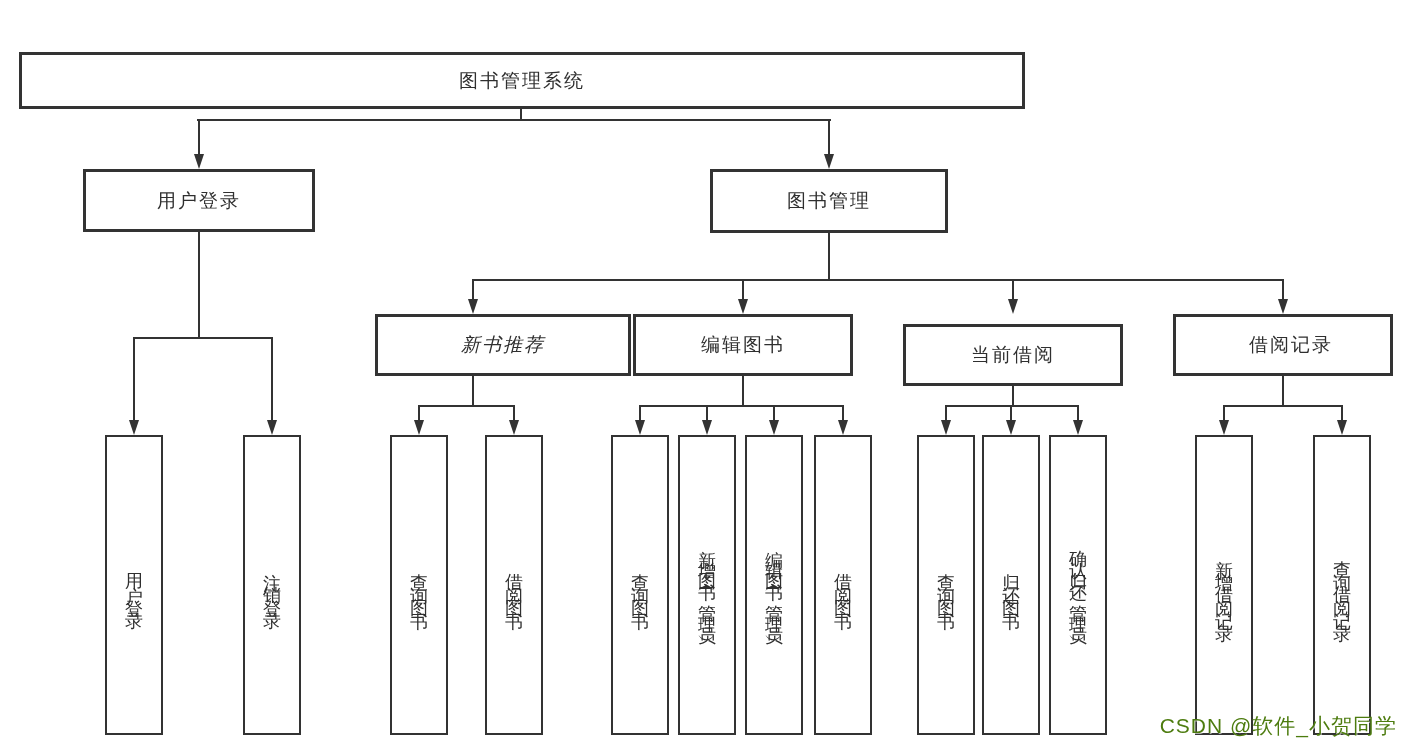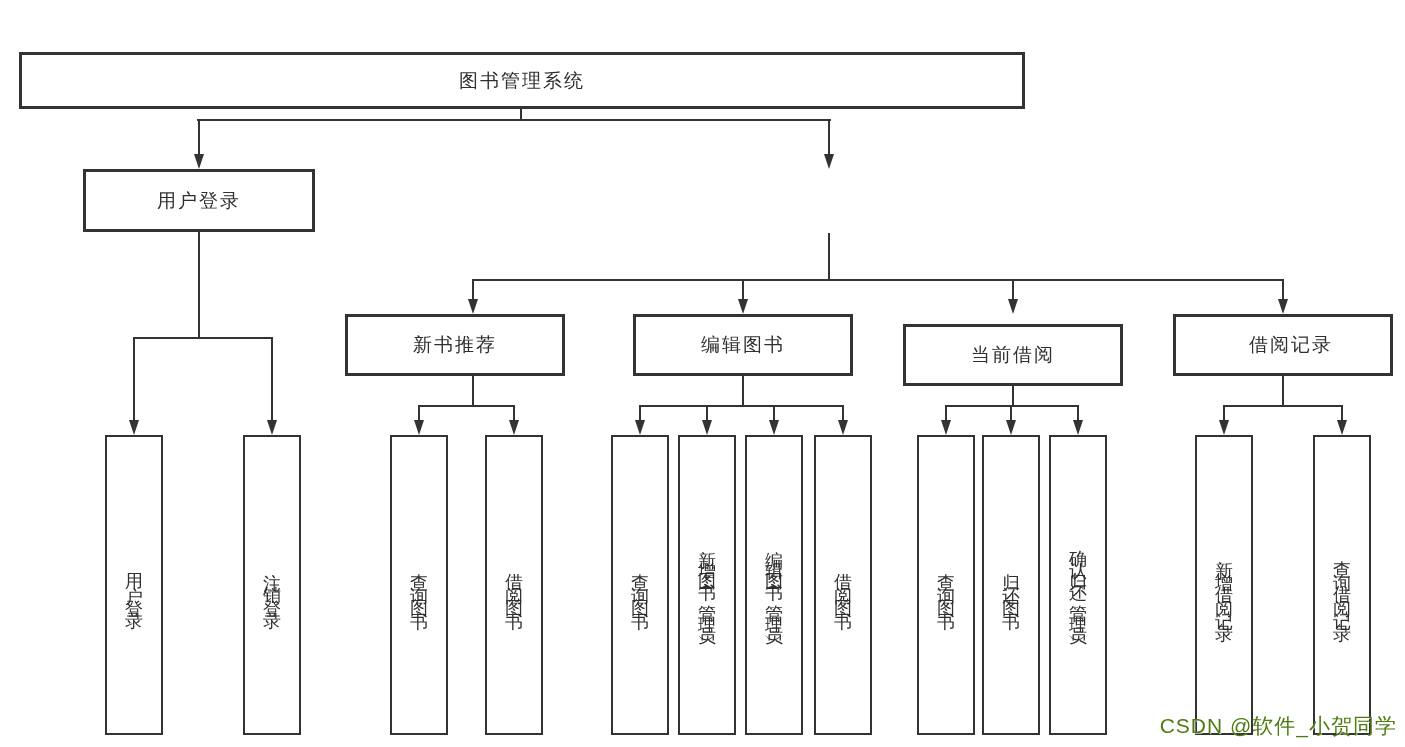--- a/index.html
+++ b/index.html
@@ -80,34 +80,37 @@
   </div>
 
   <div class="vline" style="left:520px;top:69px;height:51px;"></div>
   <div class="hline" style="left:197px;top:119px;width:634px;"></div>
   <div class="arrow" style="left:193px;top:121px;height:48px;"></div>
   <div class="arrow" style="left:823px;top:121px;height:48px;"></div>
 
   <div class="box" style="left:83px;top:169px;width:232px;height:63px;">
     <span>用户登录</span>
   </div>
+  <div class="box" style="left:710px;top:169px;width:238px;height:64px;">
+    <span>图书管理</span>
+  </div>
 
   <div class="vline" style="left:198px;top:232px;height:106px;"></div>
   <div class="hline" style="left:133px;top:337px;width:140px;"></div>
   <div class="arrow" style="left:128px;top:339px;height:96px;"></div>
   <div class="arrow" style="left:266px;top:339px;height:96px;"></div>
 
   <div class="vline" style="left:828px;top:233px;height:47px;"></div>
   <div class="hline" style="left:472px;top:279px;width:812px;"></div>
   <div class="arrow" style="left:467px;top:281px;height:33px;"></div>
   <div class="arrow" style="left:737px;top:281px;height:33px;"></div>
   <div class="arrow" style="left:1007px;top:281px;height:33px;"></div>
   <div class="arrow" style="left:1277px;top:281px;height:33px;"></div>
 
-  <div class="box" style="left:345px;top:314px;width:220px;height:62px;">
+  <div class="box" style="left:375px;top:314px;width:256px;height:62px;font-style:italic;">
     <span>新书推荐</span>
   </div>
   <div class="box" style="left:633px;top:314px;width:220px;height:62px;">
     <span>编辑图书</span>
   </div>
   <div class="box" style="left:903px;top:324px;width:220px;height:62px;">
     <span>当前借阅</span>
   </div>
   <div class="box" style="left:1173px;top:314px;width:220px;height:62px;padding-left:16px;">
     <span>借阅记录</span>

